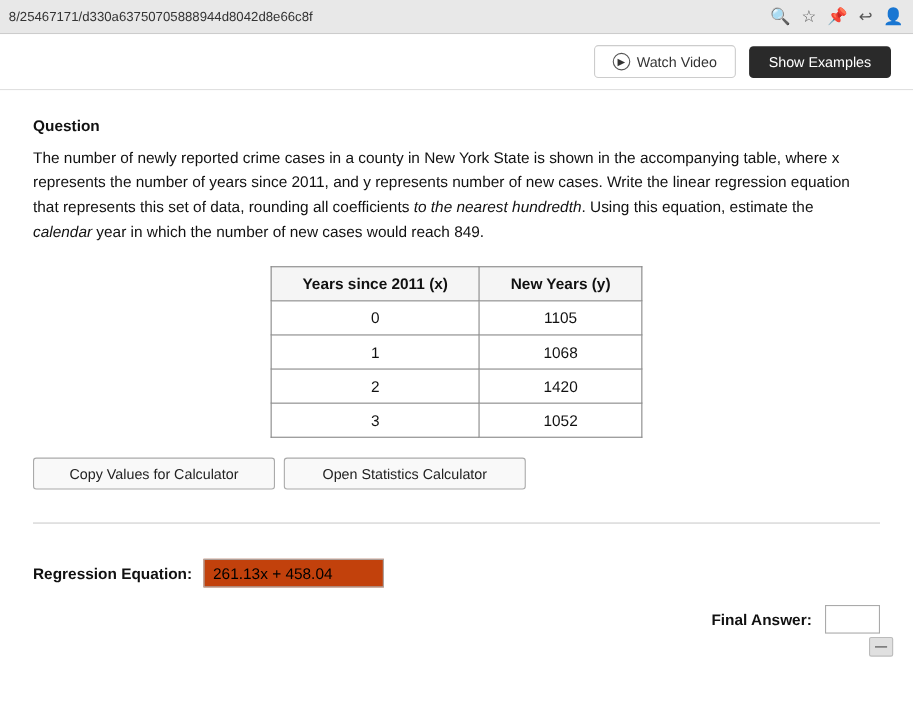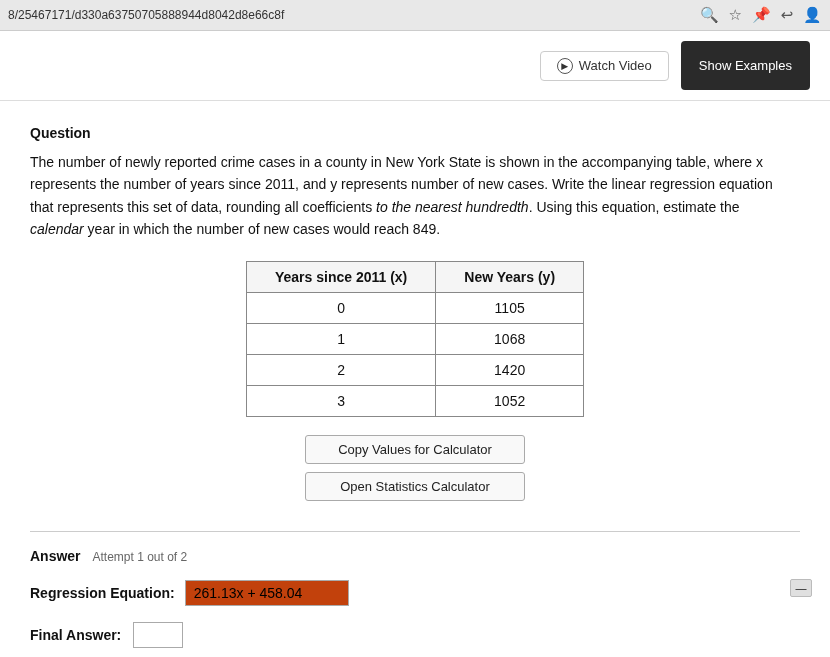--- a/index.html
+++ b/index.html
@@ -62,21 +62,21 @@
       border: 1.5px solid #555;
       display: flex;
       align-items: center;
       justify-content: center;
       font-size: 9px;
     }
     .show-examples-btn {
       background: #2a2a2a;
       color: #fff;
       border: none;
-      padding: 17px 18px;
+      padding: 7px 18px;
       border-radius: 4px;
       cursor: pointer;
       font-size: 13px;
     }
     .main-content {
       background: #fff;
       padding: 24px 30px 30px 30px;
       min-height: 580px;
     }
     .question-label {
@@ -109,21 +109,21 @@
     }
     .data-table th {
       background: #f5f5f5;
       font-weight: bold;
     }
     .data-table td {
       background: #fff;
     }
     .table-buttons {
       display: flex;
-      flex-direction: column;
+      flex-direction: row;
       align-items: center;
       gap: 8px;
       margin-bottom: 30px;
     }
     .table-btn {
       border: 1px solid #aaa;
       background: #f9f9f9;
       padding: 6px 20px;
       border-radius: 3px;
       cursor: pointer;
@@ -164,20 +164,21 @@
       font-size: 14px;
       width: 164px;
       background: #c2410c;
     }
     .final-answer-row {
       display: flex;
       align-items: center;
       gap: 12px;
       margin-top: 16px;
       font-size: 14px;
+      justify-content: flex-end;
     }
     .final-answer-label {
       font-weight: bold;
     }
     .final-answer-input {
       border: 1px solid #aaa;
       padding: 4px 6px;
       font-size: 14px;
       width: 50px;
       background: #fff;
@@ -273,24 +274,20 @@
           </tbody>
       </table>
     </div>
 
     <div class="table-buttons">
       <button class="table-btn">Copy Values for Calculator</button>
       <button class="table-btn">Open Statistics Calculator</button>
     </div>
 
     <div class="answer-section">
-      <div class="answer-header">
-        <span>Answer</span>
-        <span class="attempt-text">Attempt 1 out of 2</span>
-      </div>
 
       <div class="regression-row">
         <span class="regression-label">Regression Equation:</span>
         <input class="regression-input" type="text" value="261.13x + 458.04" style="">
       </div>
 
       <div class="final-answer-row">
         <span class="final-answer-label">Final Answer:</span>
         <input class="final-answer-input" type="text" style="">
       </div>

